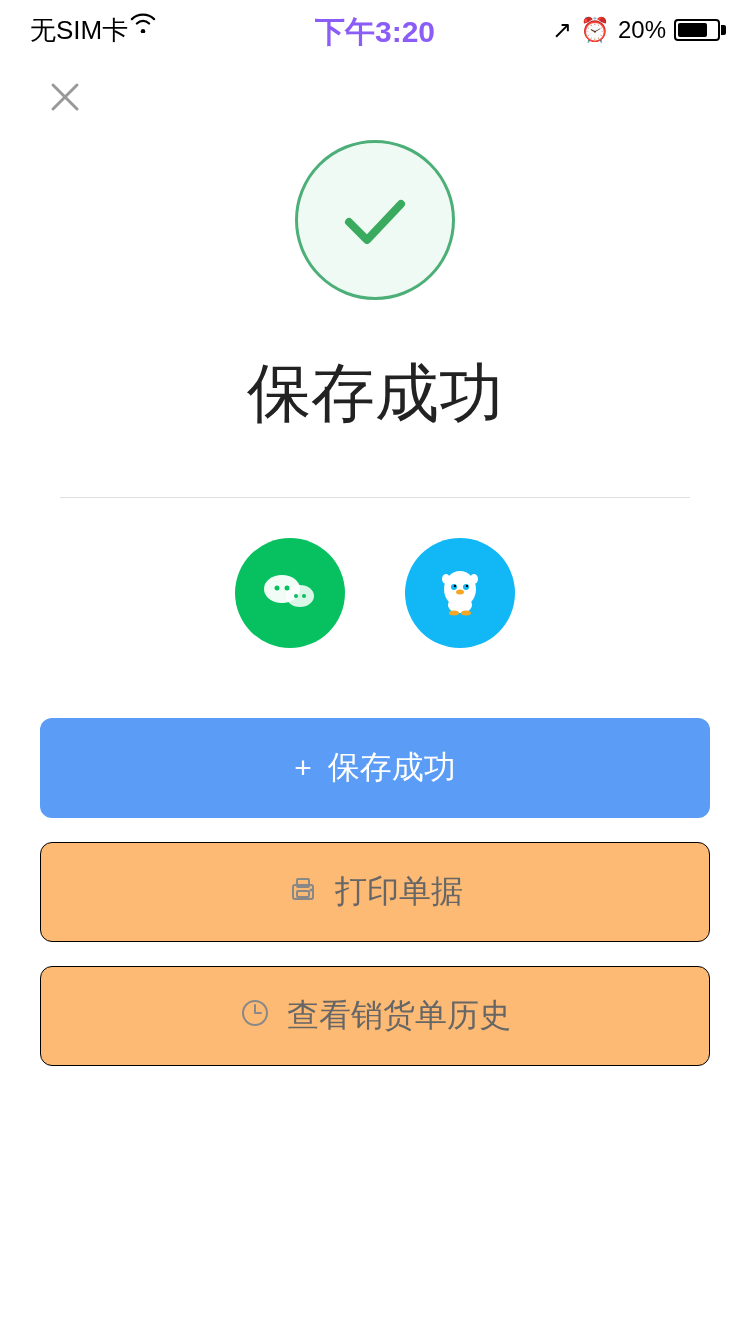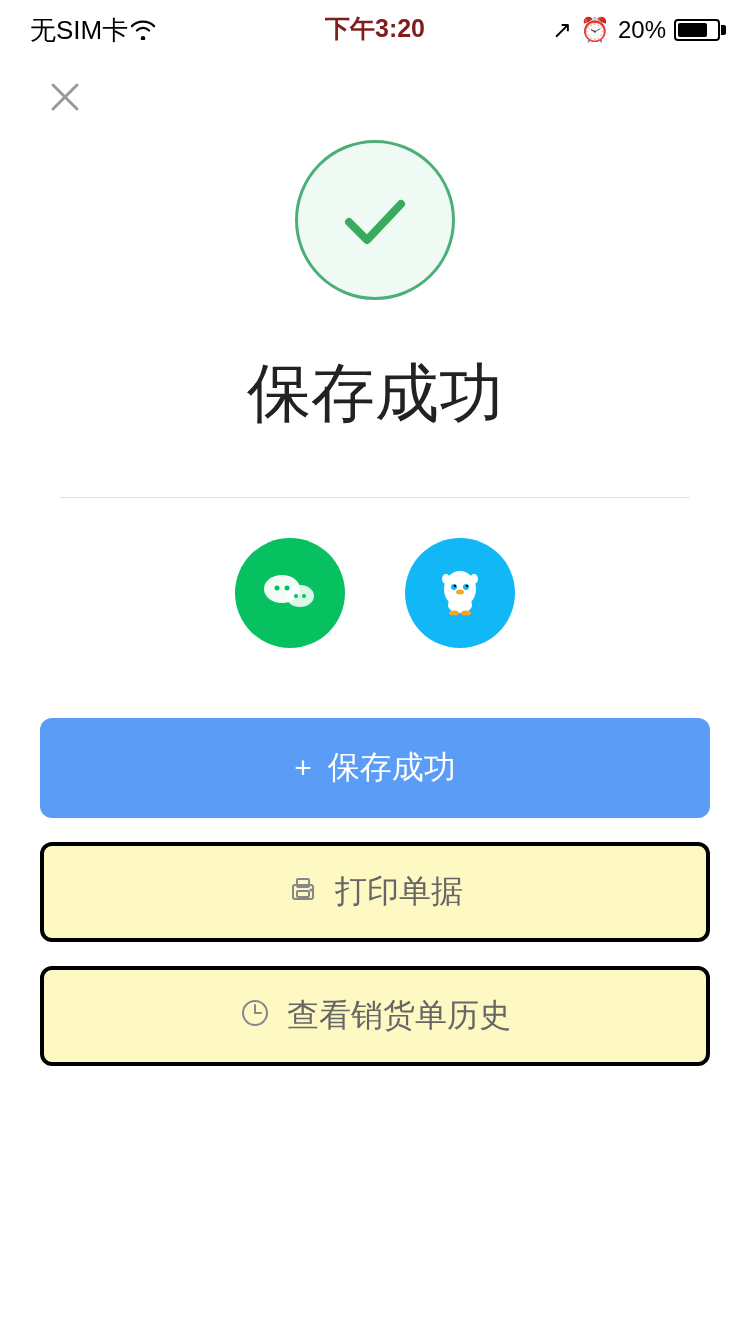--- a/index.html
+++ b/index.html
@@ -18,34 +18,33 @@
       width: 100%;
       height: 60px;
       display: flex;
       align-items: center;
       justify-content: space-between;
       padding: 0 30px;
       background: #ffffff;
     }
     .status-left {
       display: flex;
-      align-items: center;
       gap: 1px;
       font-size: 26px;
       color: #000;
       font-weight: 500;
     }
     .wifi-icon {
       width: 28px;
       height: 20px;
     }
     .status-center {
-      font-size: 25px;
+      font-size: 30px;
       font-weight: 600;
-      color: #7f1d1d;
+      color: #8b5cf6;
       position: absolute;
       left: 50%;
       transform: translateX(-50%);
       top: 12px;
     }
     .status-right {
       display: flex;
       align-items: center;
       gap: 8px;
       font-size: 24px;
@@ -192,23 +191,23 @@
       font-size: 32px;
       cursor: pointer;
       border: none;
       outline: none;
     }
     .action-btn-primary {
       background: #5b9cf6;
       color: #fff;
     }
     .action-btn-secondary {
-      background: #fef9c3;
+      background: #fdba74;
       color: #666;
-      border: 4px solid #000000;
+      border: 1px solid #000000;
     }
     .action-btn-icon {
       font-size: 30px;
     }
   </style>
 </head>
 <body>
 
 <div class="status-bar">
   <div class="status-left">

